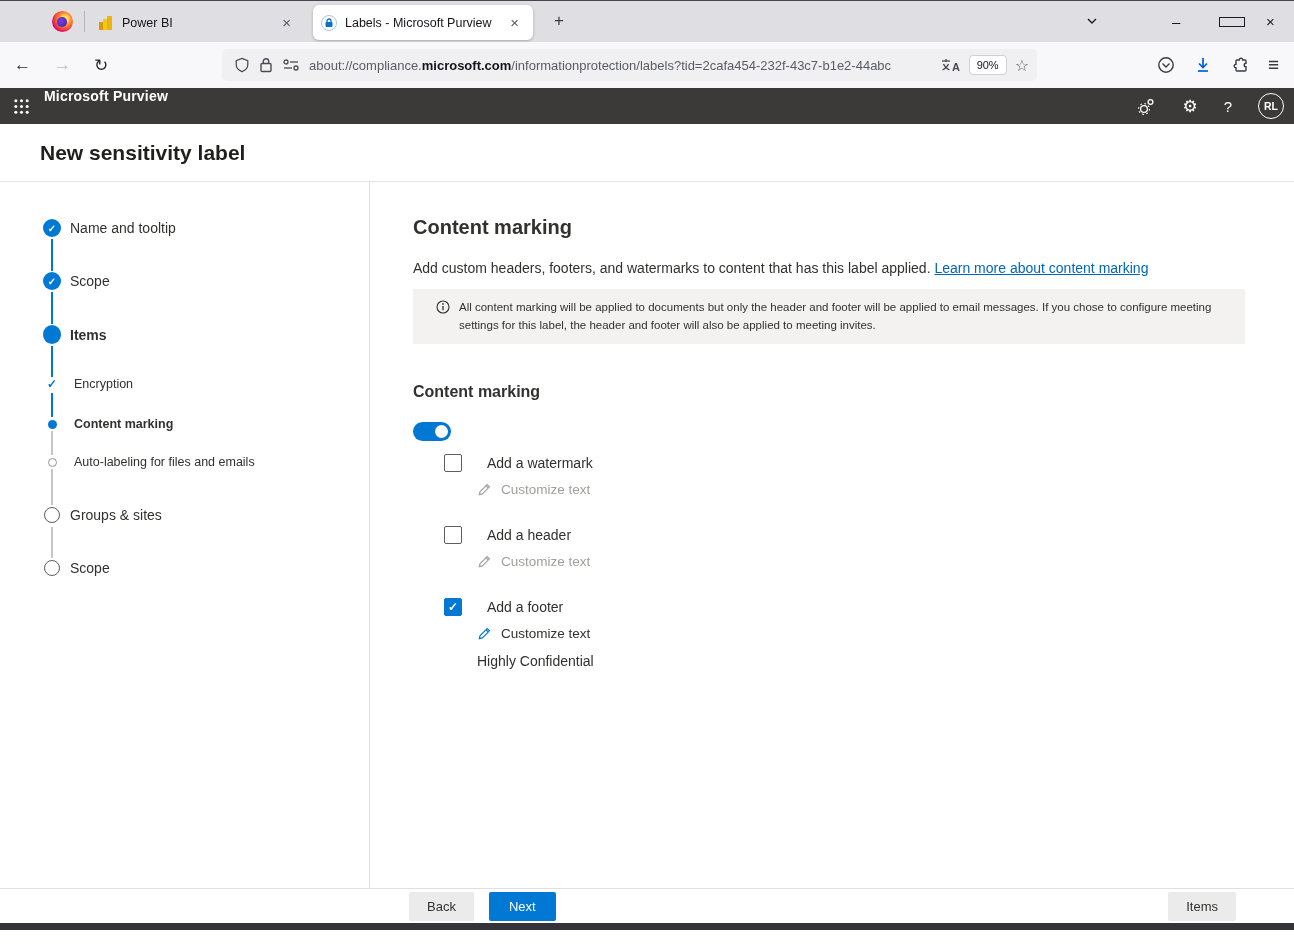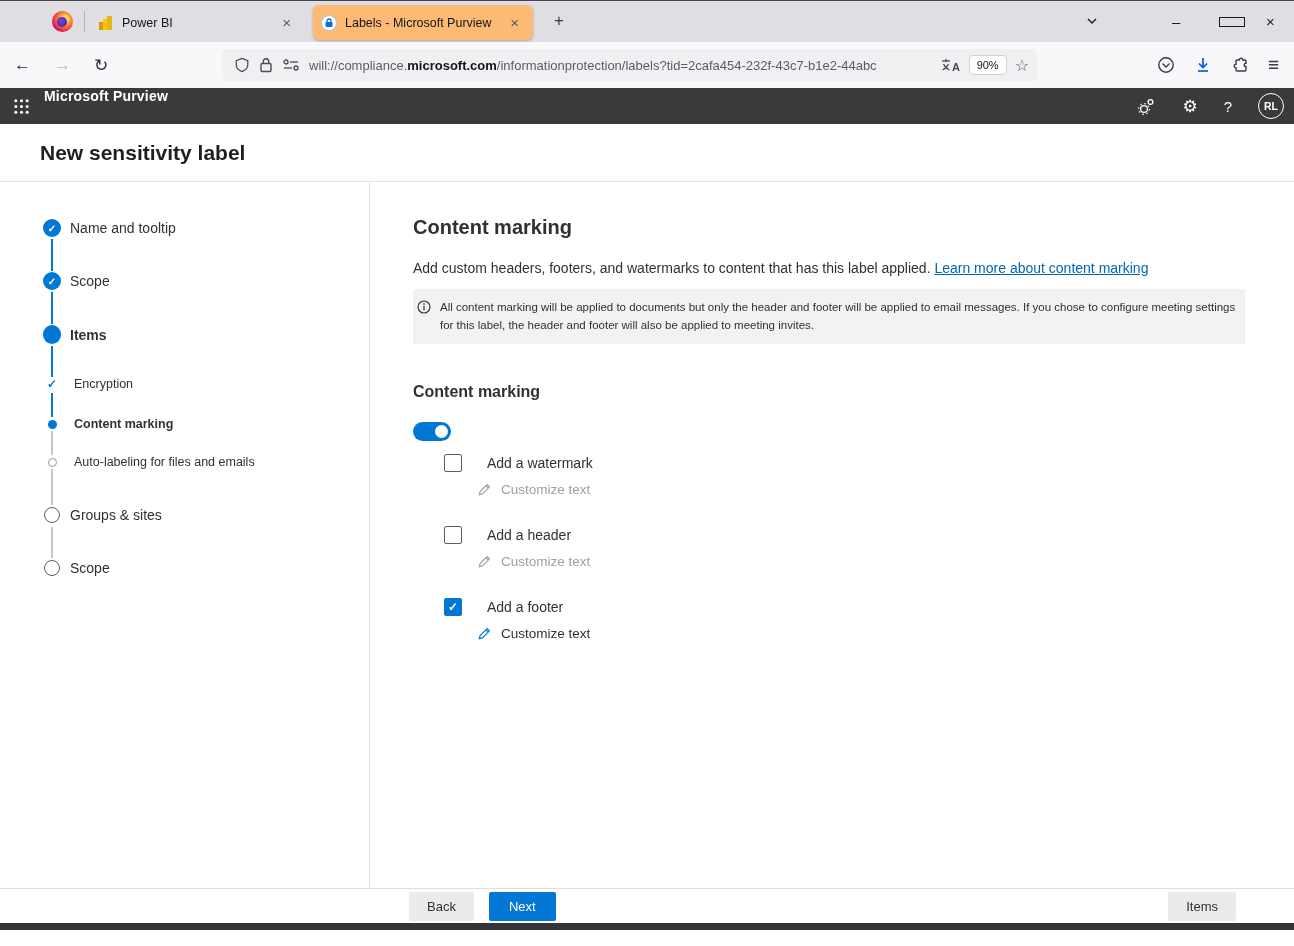--- a/index.html
+++ b/index.html
@@ -11,21 +11,21 @@
   
   .tabbar { position:relative; height:41px; background:#dfdfe3; display:flex; align-items:center; }
   .fxview { position:absolute; left:52px; top:10px; width:21px; height:21px; border-radius:50%;
             background:radial-gradient(circle at 62% 38%, #ffd567 0 18%, #ff9a2e 30%, #f2473f 55%, #d6006e 75%, #9059ff 100%); cursor:pointer; }
   .fxview::after { content:""; position:absolute; left:5px; top:6px; width:10px; height:10px; border-radius:50%;
             background:radial-gradient(circle at 40% 40%, #7542e5, #3a1d95); }
   .tabsep { position:absolute; left:84px; top:10px; width:1px; height:21px; background:#b4b4bb; }
   .tab { position:absolute; top:5px; height:33px; display:flex; align-items:center; padding:0 10px 0 8px;
          border-radius:6px; font-size:12.5px; color:#15141a; cursor:pointer; }
   .tab.inactive { left:90px; width:215px; }
-  .tab.active { left:313px; width:220px; background:#fdba74; box-shadow:0 1px 3px rgba(0,0,0,.25); height:35px; top:4px; }
+  .tab.active { left:313px; width:220px; background:#ffffff; box-shadow:0 1px 3px rgba(0,0,0,.25); height:35px; top:4px; }
   .tab .favicon { width:16px; height:16px; margin-right:8px; flex:0 0 auto; }
   .tab .tlabel { flex:1; white-space:nowrap; overflow:hidden; }
   .tab .tclose { color:#5b5b66; font-size:15px; padding:1px 4px; border-radius:3px; cursor:pointer; }
   .newtab { position:absolute; left:546px; top:9px; font-size:17px; color:#3a3a44; padding:1px 8px; border-radius:4px; cursor:pointer; }
   .tab-chevron { position:absolute; left:1085px; top:13px; cursor:pointer; }
   .winctl { position:absolute; top:0; height:41px; display:flex; align-items:center; color:#1b1b21; }
   .winctl.min { left:1160px; } .winctl.max { left:1207px; } .winctl.cls { left:1254px; }
   .winctl span, .winctl i { padding:4px 12px; font-size:15px; font-style:normal; cursor:pointer; }
   .maxbox { display:inline-block; width:10px; height:10px; border:1.2px solid #1b1b21; margin:0 12px; cursor:pointer; }
 
@@ -87,21 +87,21 @@
   .mk.cur  { width:19px; height:19px; border-radius:50%; background:#0078d4; }
   .mk.todo { width:16px; height:16px; border-radius:50%; border:1.5px solid #605e5c; background:#fff; }
   .mk.subcheck { color:#0078d4; font-size:12px; font-weight:700; background:#fff; }
   .mk.subdot  { width:9px; height:9px; border-radius:50%; background:#0078d4; }
   .mk.subring { width:9px; height:9px; border-radius:50%; border:1.5px solid #979593; background:#fff; }
 
   .main { flex:1; padding:34px 49px 0 43px; }
   .h1 { font-size:20px; font-weight:700; color:#323130; margin-bottom:21px; }
   .desc { font-size:14px; color:#323130; margin-bottom:13px; }
   .desc a { color:#0067b8; text-decoration:underline; cursor:pointer; }
-  .banner { display:flex; gap:9px; background:#f3f2f1; padding:9px 4px; font-size:11.5px; line-height:1.6;
+  .banner { display:flex; gap:9px; background:#f3f2f1; padding:9px 23px; font-size:11.5px; line-height:1.6;
             color:#323130; margin-bottom:39px; }
   .banner svg { flex:0 0 auto; margin-top:2px; }
   .h2 { font-size:16px; font-weight:700; color:#323130; margin-bottom:21px; }
   .toggle { width:38px; height:19px; border-radius:10px; background:#0078d4; position:relative; cursor:pointer; margin-bottom:13px; }
   .toggle .knob { position:absolute; right:3px; top:3px; width:13px; height:13px; border-radius:50%; background:#fff; }
   .optgroup { margin-left:31px; }
   .optrow { display:flex; align-items:center; margin-bottom:10px; cursor:pointer;gap:12px; }
   .cbx { width:18px; height:18px; border:1px solid #605e5c; border-radius:2px; background:#fff;
          display:flex; align-items:center; justify-content:center; flex:0 0 auto; }
   .cbx.checked { background:#0078d4; border-color:#0078d4; color:#fff; font-size:12px; font-weight:700; }
@@ -192,21 +192,21 @@
       </span>
       <span class="uicon">
         <svg width="18" height="14" viewBox="0 0 18 14">
             <circle cx="4" cy="4" r="2" fill="none" stroke="#4a4a52" stroke-width="1.3"></circle>
             <line x1="8" y1="4" x2="16" y2="4" stroke="#4a4a52" stroke-width="1.3"></line>
             <line x1="2" y1="10" x2="10" y2="10" stroke="#4a4a52" stroke-width="1.3"></line>
             <circle cx="14" cy="10" r="2" fill="none" stroke="#4a4a52" stroke-width="1.3"></circle>
           </svg>
       </span>
       <span class="urltext">
-        <span>will://compliance.</span><span class="domain">microsoft.com</span><span>/informationprotection/labels?tid=2cafa454-232f-43c7-b1e2-44abc</span>
+        <span>about://compliance.</span><span class="domain">microsoft.com</span><span>/informationprotection/labels?tid=2cafa454-232f-43c7-b1e2-44abc</span>
         <span class="fade"></span>
       </span>
       <span class="uicon" style="margin-right:0">
         <svg width="20" height="15" viewBox="0 0 20 15">
             <line x1="1" y1="3" x2="9" y2="3" stroke="#4a4a52" stroke-width="1.3"></line>
             <line x1="5" y1="1" x2="5" y2="4" stroke="#4a4a52" stroke-width="1.3"></line>
             <path d="M2.5 6c1.5 3 3.5 5 6 6M7.5 6c-1.5 3-3.5 5-6 6" fill="none" stroke="#4a4a52" stroke-width="1.3"></path>
             <text x="11" y="13" font-size="11" font-weight="bold" fill="#4a4a52" font-family="Liberation Sans, sans-serif">A</text>
           </svg>
       </span>
@@ -391,20 +391,21 @@
             </span>
           <span class="optlabel">Add a footer</span>
         </div>
         <div class="customize enabled">
           <svg width="15" height="15" viewBox="0 0 16 16">
               <path d="M2.5 13.5l.8-3.2 7.6-7.6 2.4 2.4-7.6 7.6z" fill="none" stroke="currentColor" stroke-width="1.2"></path>
               <line x1="9.6" y1="4" x2="12" y2="6.4" stroke="currentColor" stroke-width="1.2"></line>
             </svg>
           <span>Customize text</span>
         </div>
+        <div class="customtext">Highly Confidential</div>
 
       </div>
     </div>
   </div>
 
   <div class="footerbar">
     <button class="btn">Back</button>
     <button class="btn primary">Next</button>
     <button class="btn cancel">Items</button>
   </div>

